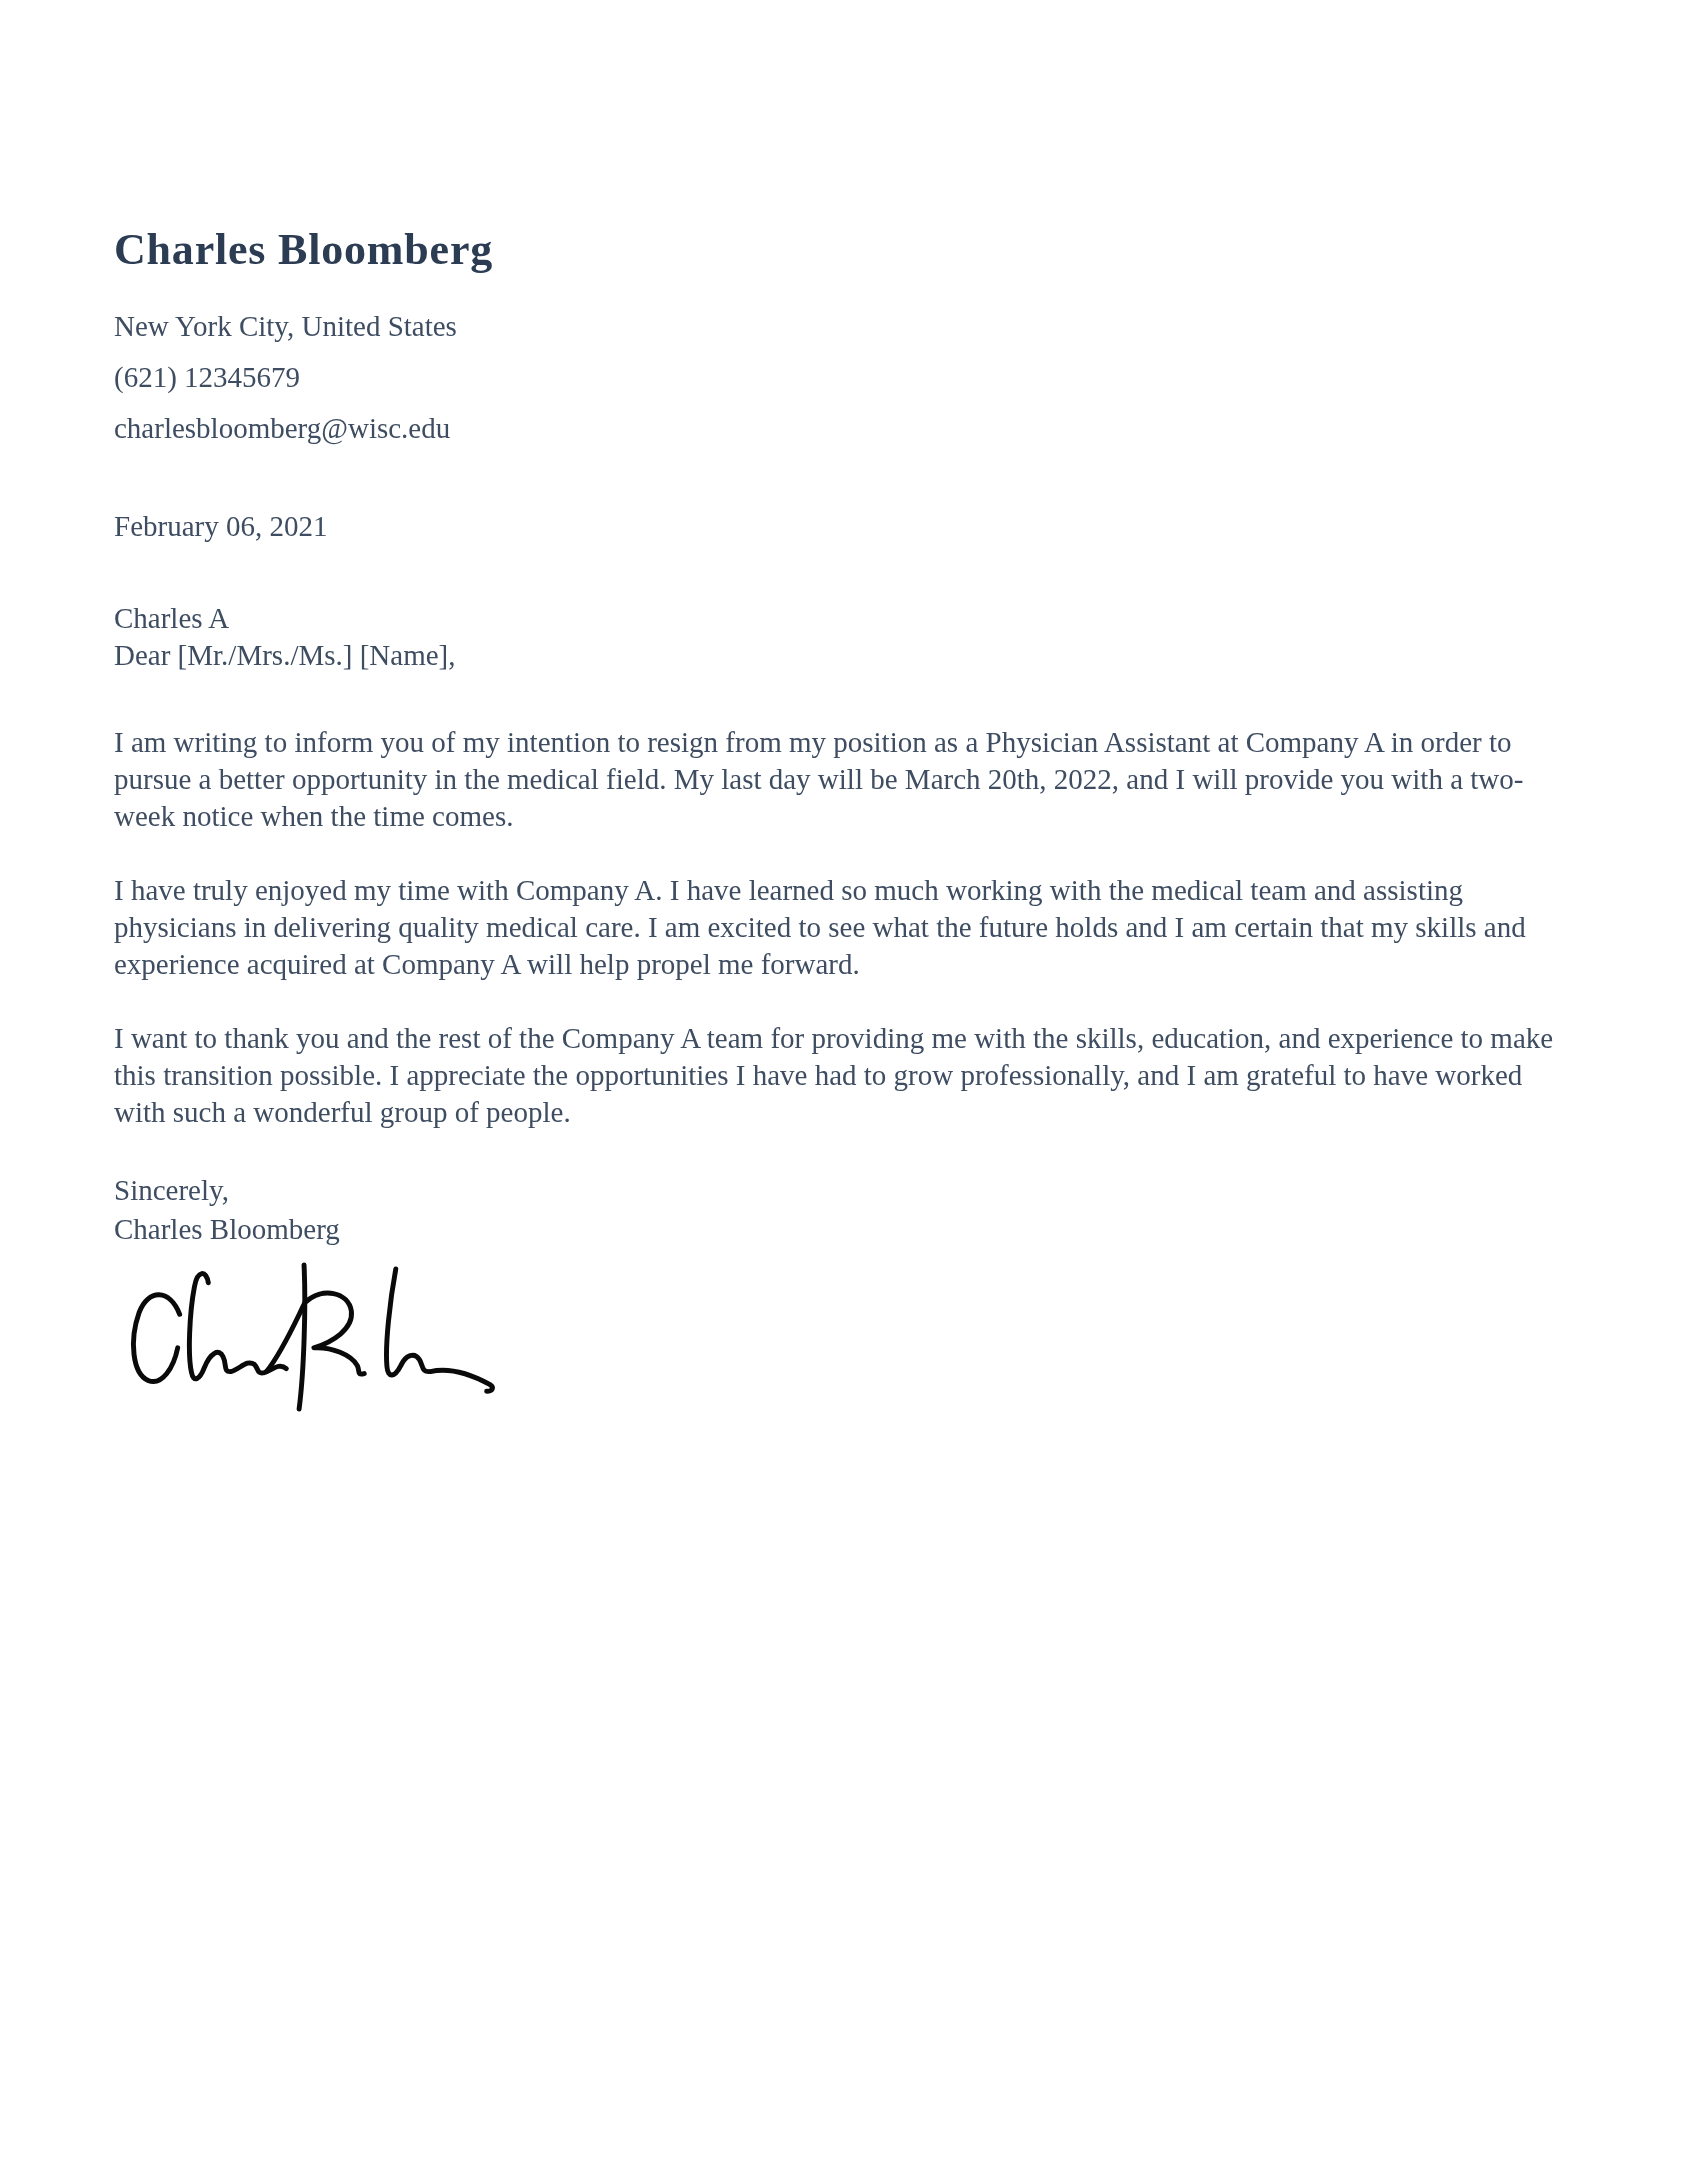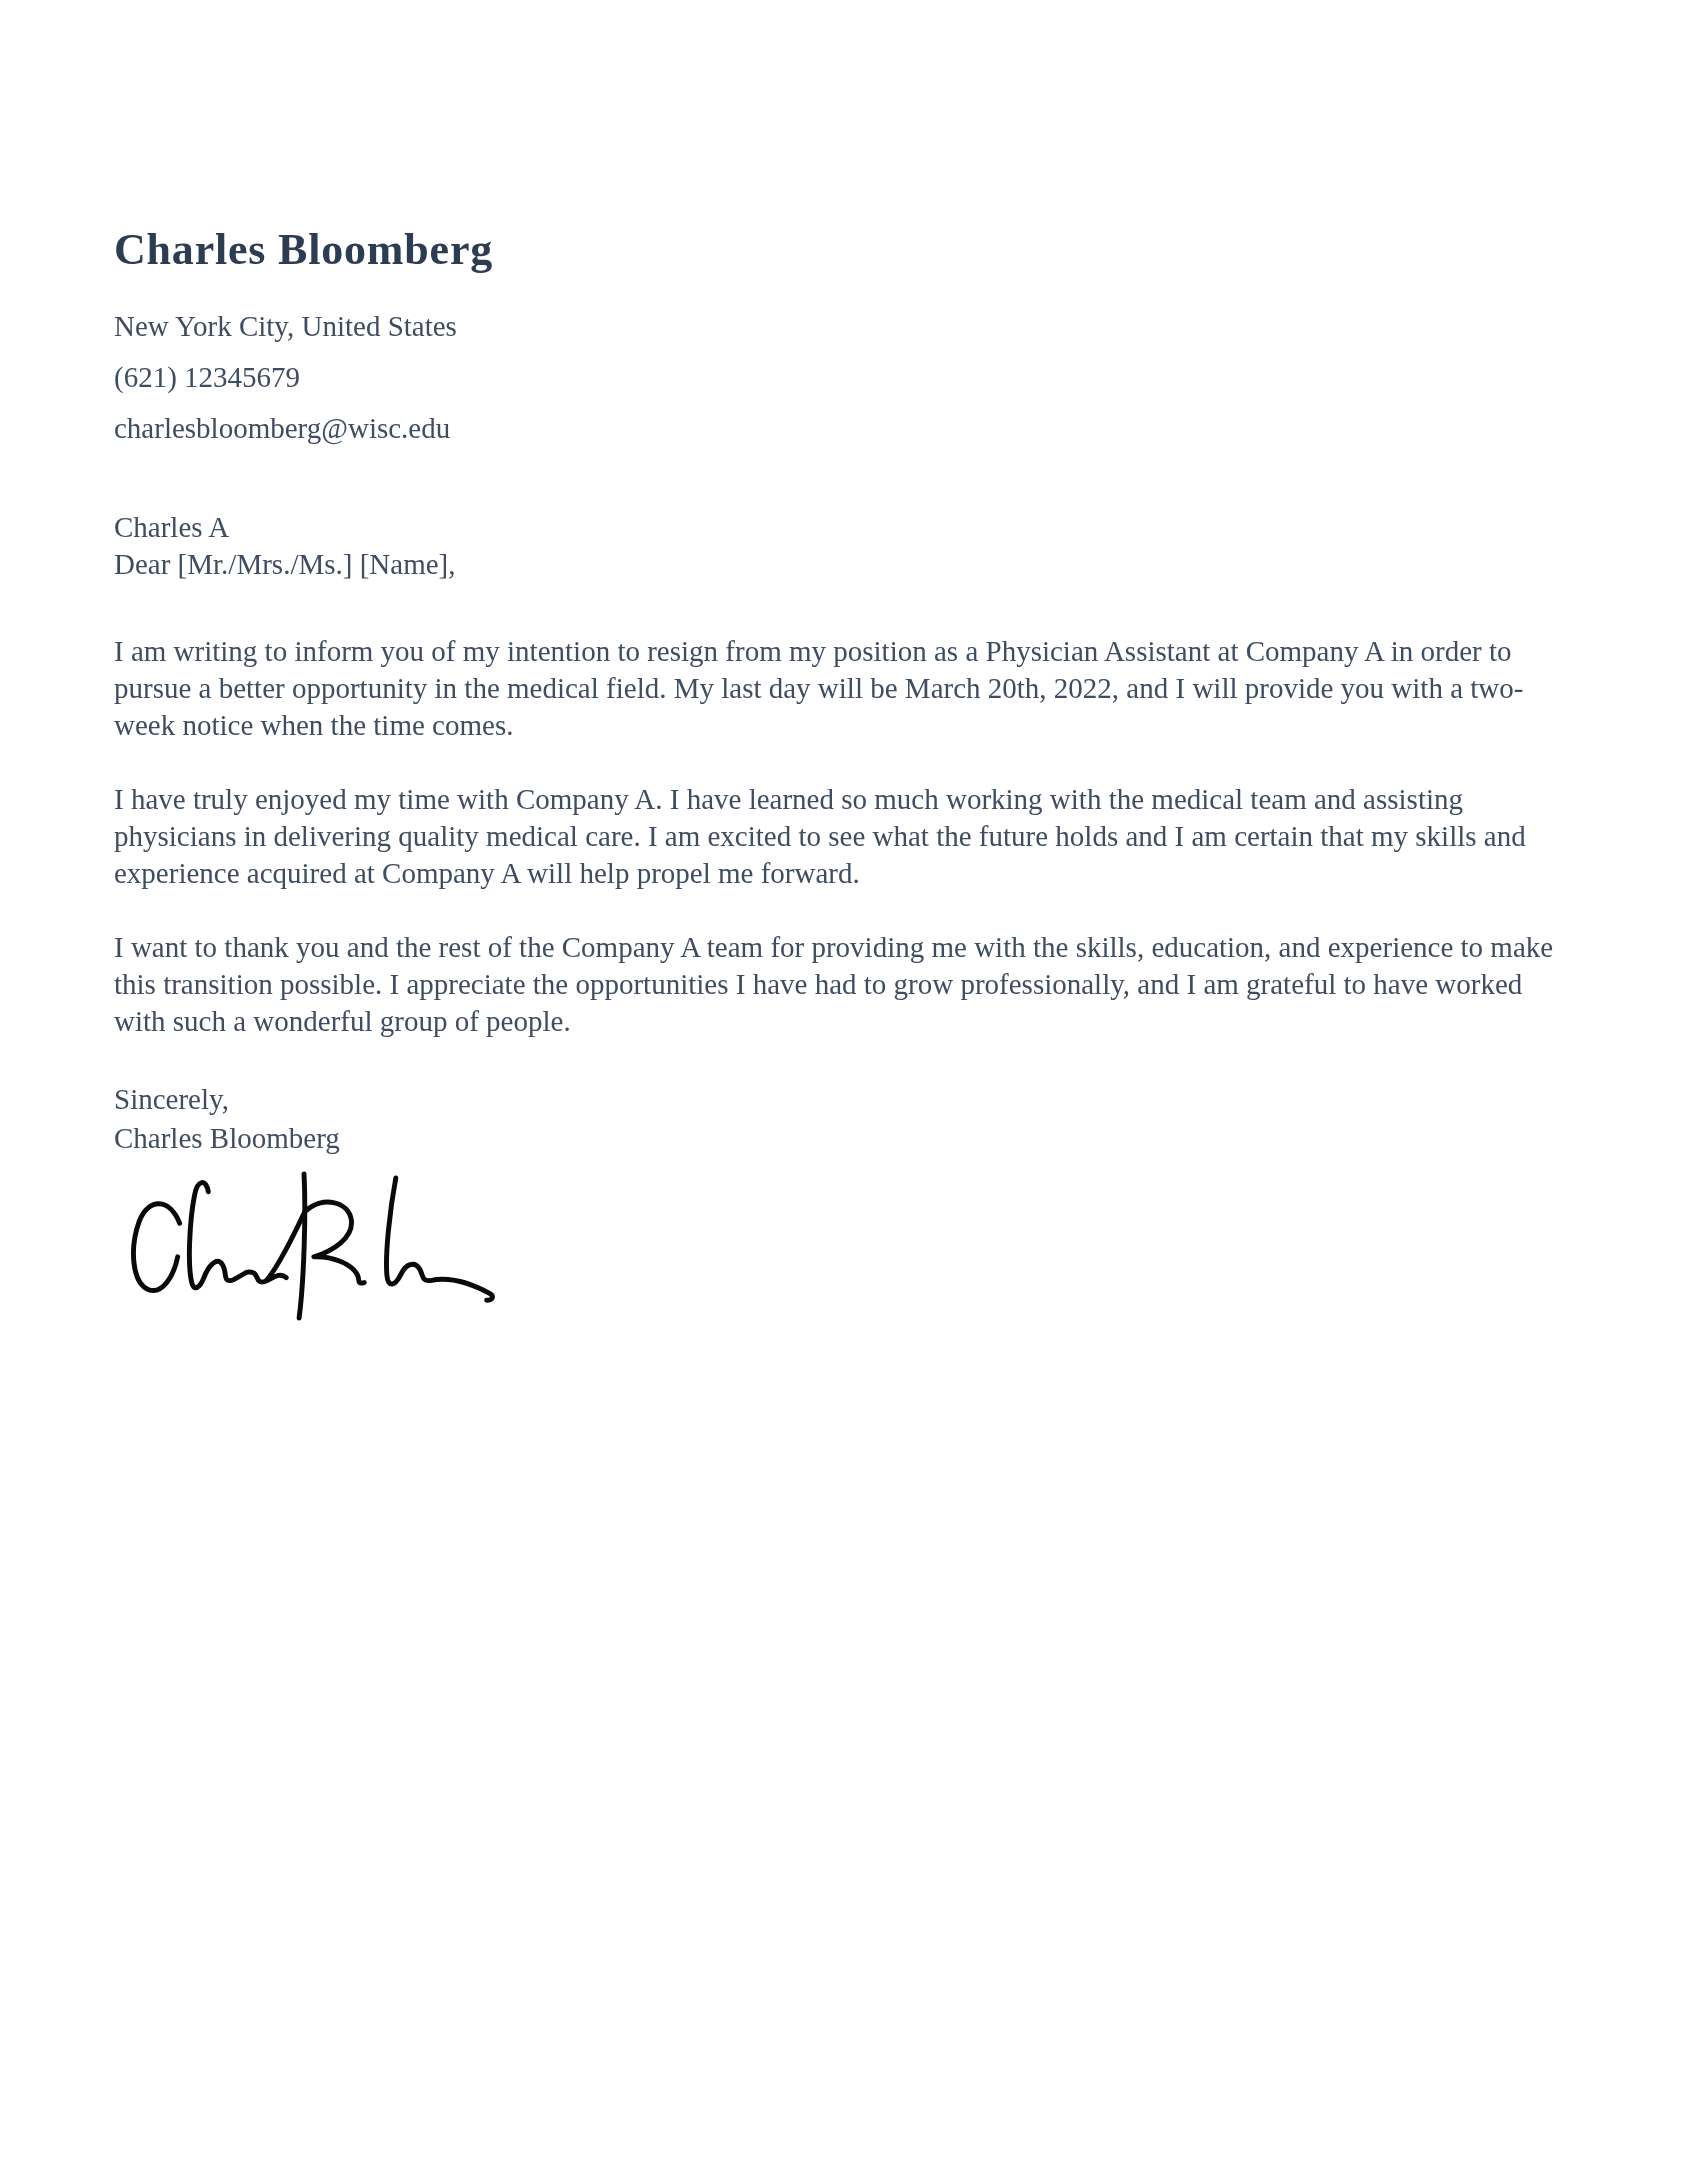--- a/index.html
+++ b/index.html
@@ -85,20 +85,21 @@
   <div class="content">
 
     <h1 class="sender-name">Charles Bloomberg</h1>
 
     <div class="contact-block">
       <div class="contact-line">New York City, United States</div>
       <div class="contact-line">(621) 12345679</div>
       <div class="contact-line">charlesbloomberg@wisc.edu</div>
     </div>
 
+    <div class="date-line">February 06, 2021</div>
 
     <div class="recipient-line">Charles A</div>
 
     <div class="salutation-line">Dear [Mr./Mrs./Ms.] [Name],</div>
 
     <p class="body-par first">I am writing to inform you of my intention to resign from my position as a Physician Assistant at Company A in order to pursue a better opportunity in the medical field. My last day will be March 20th, 2022, and I will provide you with a two-week notice when the time comes.</p>
     <p class="body-par">I have truly enjoyed my time with Company A. I have learned so much working with the medical team and assisting physicians in delivering quality medical care. I am excited to see what the future holds and I am certain that my skills and experience acquired at Company A will help propel me forward.</p>
     <p class="body-par">I want to thank you and the rest of the Company A team for providing me with the skills, education, and experience to make this transition possible. I appreciate the opportunities I have had to grow professionally, and I am grateful to have worked with such a wonderful group of people.</p>
 
     <div class="closing-block">

